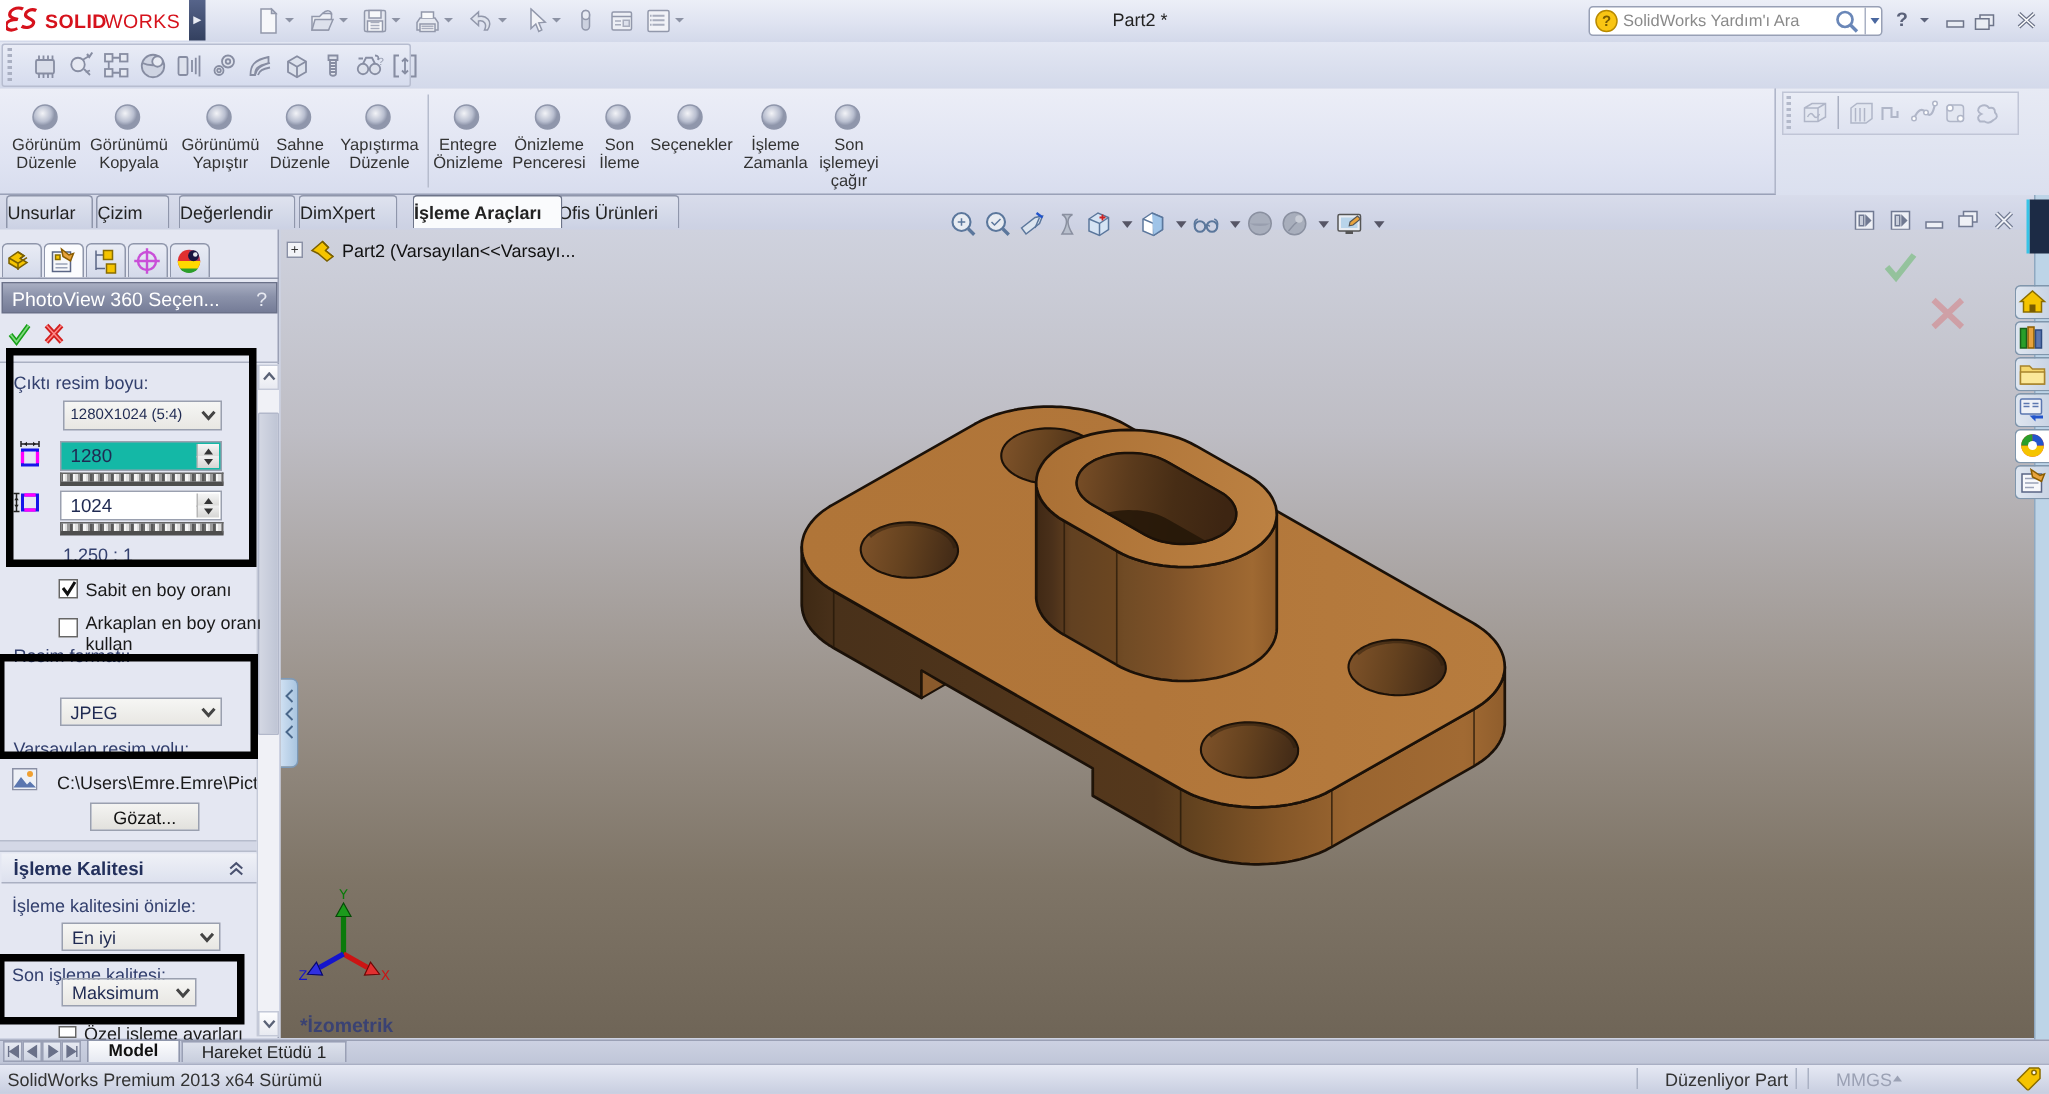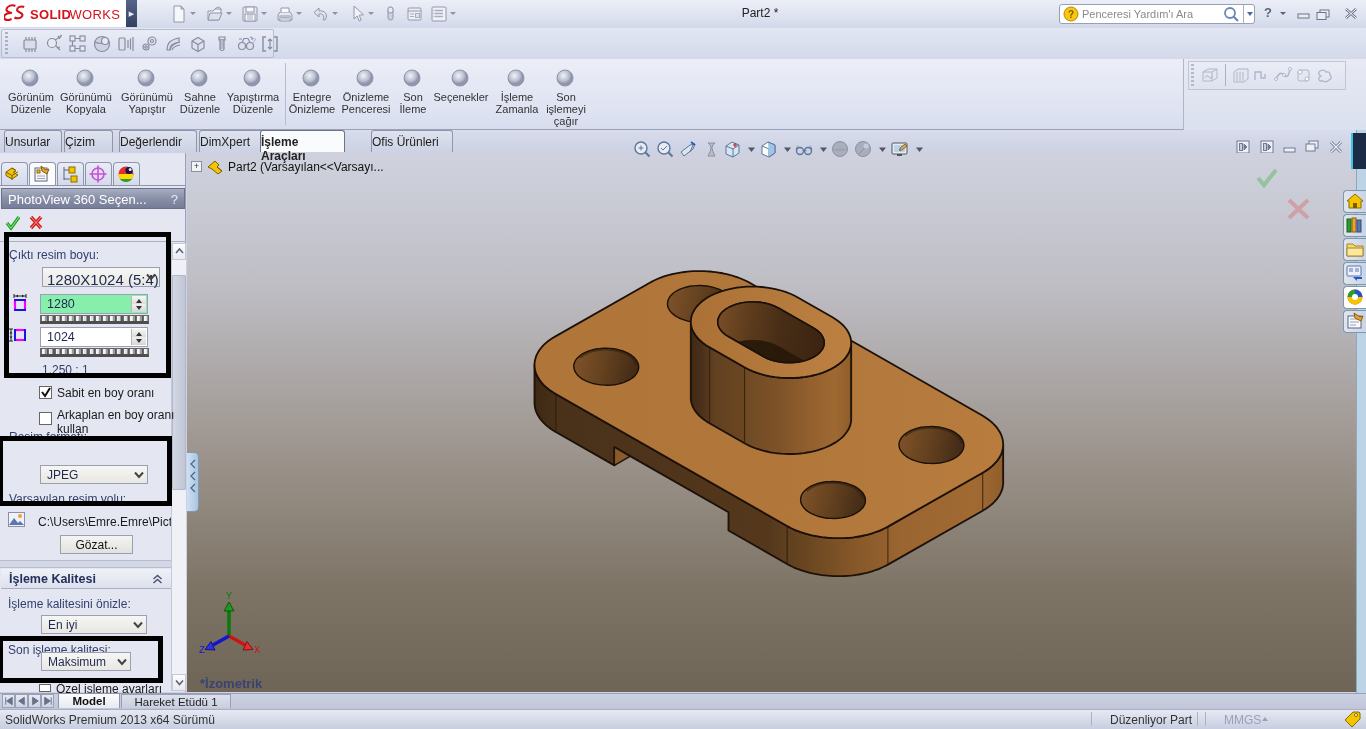--- a/index.html
+++ b/index.html
@@ -78,21 +78,21 @@
 <g transform="skewX(-12)" fill="none" stroke="#d6121c">
 <path d="M12 3 c-5-2 -9 1 -8 4 c0.8 2.2 4 2.5 6 3 c-3 0 -7.5 0.5 -7 4 c0.4 3 4.5 4 8 2" stroke-width="2.1"></path>
 <path d="M21 4 c-4-1.5 -7 0.5 -6.5 3 c0.5 2.3 6 2.5 6.5 5 c0.5 2.8 -3.5 4.3 -7.5 2.5" stroke-width="2.1"></path>
 </g>
 <text x="26" y="15.5" font-size="13" font-weight="bold" fill="#d6121c" font-family="Liberation Sans" letter-spacing="0.3">SOLID</text>
 <text x="65.5" y="15.5" font-size="13" fill="#d6121c" font-family="Liberation Sans" letter-spacing="0.3">WORKS</text>
 </svg>
   </div>
 <div id="logosep">▶</div>
 <div id="ptitle">Part2 *</div>
-<div id="searchbox"><span style="margin-left:22px">Penceresi Yardım'ı Ara</span></div>
+<div id="searchbox"><span style="margin-left:22px">SolidWorks Yardım'ı Ara</span></div>
 <div id="row2"></div>
 <div id="row2bar"></div>
 <div class="abs" style="left:5px;top:32px;width:3px;height:22px;background:repeating-linear-gradient(#aab0c2 0 2px,transparent 2px 4px)"></div>
 <svg class="abs" style="left:20px;top:34px" width="20" height="20" viewBox="0 0 20 20">
     <g fill="none" stroke="#878da2" stroke-width="1.2">
       <rect x="4" y="6" width="12" height="9" rx="1" fill="#d9dde9"></rect>
       <path d="M6 6 v-3 M9 6 v-3 M12 6 v-3 M15 6 v-3 M6 15 v3 M9 15 v3 M12 15 v3 M15 15 v3"></path>
     </g>
   </svg>
 <svg class="abs" style="left:44px;top:34px" width="20" height="20" viewBox="0 0 20 20">
@@ -304,21 +304,21 @@
     <circle cx="13" cy="13" r="2" fill="#fff" stroke="#b0b6c8"></circle>
   </svg>
 <svg class="abs" style="left:1315px;top:66px" width="19" height="19" viewBox="0 0 19 19">
     <path d="M5 15 q-3-3 1-5 q-4-2-1-5 q4-2 6 1 q4-1 4 3 q3 3-1 5 q-3 3-6 1 z" fill="none" stroke="#b0b6c8" stroke-width="1.3"></path>
   </svg>
 <div id="tabbar"></div>
 <div class="tab" style="left:4px;width:58px">Unsurlar</div>
 <div class="tab" style="left:64px;width:49px">Çizim</div>
 <div class="tab" style="left:119px;width:78px">Değerlendir</div>
 <div class="tab" style="left:199px;width:66px">DimXpert</div>
-<div class="tab tabactive" style="left:260px;width:85px">İşleme Araçları</div>
+<div class="tab tabactive" style="left:275px;width:100px">İşleme Araçları</div>
 <div class="tab" style="left:371px;width:82px">Ofis Ürünleri</div>
 <svg class="abs" style="left:1236px;top:140px" width="110" height="15" viewBox="0 0 110 15">
 <g stroke="#717a92" fill="#eef0f6" stroke-width="1">
 <rect x="1" y="1" width="12" height="12"></rect>
       <rect x="3.5" y="3.5" width="3" height="7" fill="#c8cdda"></rect>
       <path d="M8 4 l3 3 -3 3 z" fill="#717a92"></path>
 <rect x="25" y="1" width="12" height="12"></rect>
       <rect x="27.5" y="3.5" width="3" height="7" fill="#c8cdda"></rect>
       <path d="M32 4 l3 3 -3 3 z" fill="#717a92"></path>
 <rect x="48" y="8" width="11" height="4"></rect>
@@ -374,24 +374,24 @@
 <div class="abs" style="left:172px;top:243px;width:14px;height:17px;background:linear-gradient(#fdfdfe,#e8eaf1);border:1px solid #c4c9d8"></div>
 <svg class="abs" style="left:175px;top:248px" width="9" height="7">
     <path d="M1 5 l3.5-4 3.5 4" fill="none" stroke="#5a6276" stroke-width="1.6"></path>
   </svg>
 <div class="abs" style="left:172px;top:275px;width:14px;height:215px;background:linear-gradient(90deg,#d3d7e3,#bfc5d5);border:1px solid #b2b8ca;border-radius:1px"></div>
 <div class="abs" style="left:172px;top:674px;width:14px;height:17px;background:linear-gradient(#fdfdfe,#e8eaf1);border:1px solid #c4c9d8"></div>
 <svg class="abs" style="left:175px;top:679px" width="9" height="7">
     <path d="M1 1.5 l3.5 4 3.5-4" fill="none" stroke="#5a6276" stroke-width="1.6"></path>
   </svg>
 <div class="abs" style="left:9px;top:248px;font-size:12px;color:#33406e">Çıktı resim boyu:</div>
-<div class="abs" style="left:42px;top:267px;width:118px;height:20px;background:linear-gradient(#f6f6f4,#e8e7e3);border:1px solid #9aa0af;font-size:15px;color:#1f2a52;padding:3px 0 0 4px;letter-spacing:0">1280X1024  (5:4)<svg class="abs" style="right:3px;top:5px" width="10" height="8">
+<div class="abs" style="left:42px;top:267px;width:106px;height:20px;background:linear-gradient(#f6f6f4,#e8e7e3);border:1px solid #9aa0af;font-size:10px;color:#1f2a52;padding:3px 0 0 4px;letter-spacing:0">1280X1024  (5:4)<svg class="abs" style="right:3px;top:5px" width="10" height="8">
       <path d="M1 1.5 l4 4.5 4-4.5" fill="none" stroke="#444" stroke-width="2"></path>
     </svg></div>
-<div class="abs" style="left:40px;top:294px;width:108px;height:20px;background:#86efac;border:1px solid #9aa0af;font-size:12.5px;color:#1f2a52;padding:2px 0 0 6px">1280
+<div class="abs" style="left:40px;top:294px;width:108px;height:20px;background:#14b8a6;border:1px solid #9aa0af;font-size:12.5px;color:#1f2a52;padding:2px 0 0 6px">1280
 <div class="abs" style="right:1px;top:1px;width:15px;height:8.5px;background:linear-gradient(#f6f6f6,#dcdcda);border-left:1px solid #b8b8b8;border-bottom:1px solid #c8c8c8"></div>
 <div class="abs" style="right:1px;bottom:1px;width:15px;height:8.5px;background:linear-gradient(#f0f0f0,#d6d6d4);border-left:1px solid #b8b8b8"></div>
 <div class="abs" style="right:5.5px;top:3.5px;width:0;height:0;border-left:3px solid transparent;border-right:3px solid transparent;border-bottom:4px solid #333"></div>
 <div class="abs" style="right:5.5px;bottom:3.5px;width:0;height:0;border-left:3px solid transparent;border-right:3px solid transparent;border-top:4px solid #333"></div></div>
 <div class="abs" style="left:40px;top:315px;width:109px;height:9px;background:repeating-linear-gradient(90deg,#6a6a6a 0 1px,#f5f5f5 1px 2.5px,#e0e0e0 2.5px 4px,#9a9a9a 4px 5.5px,#585858 5.5px 6.8px);border:1px solid #666;border-bottom:3px solid #4e4e4e"></div>
 <div class="abs" style="left:40px;top:327px;width:108px;height:20px;background:#fff;border:1px solid #9aa0af;font-size:12.5px;color:#1f2a52;padding:2px 0 0 6px">1024
 <div class="abs" style="right:1px;top:1px;width:15px;height:8.5px;background:linear-gradient(#f6f6f6,#dcdcda);border-left:1px solid #b8b8b8;border-bottom:1px solid #c8c8c8"></div>
 <div class="abs" style="right:1px;bottom:1px;width:15px;height:8.5px;background:linear-gradient(#f0f0f0,#d6d6d4);border-left:1px solid #b8b8b8"></div>
 <div class="abs" style="right:5.5px;top:3.5px;width:0;height:0;border-left:3px solid transparent;border-right:3px solid transparent;border-bottom:4px solid #333"></div>
 <div class="abs" style="right:5.5px;bottom:3.5px;width:0;height:0;border-left:3px solid transparent;border-right:3px solid transparent;border-top:4px solid #333"></div></div>

